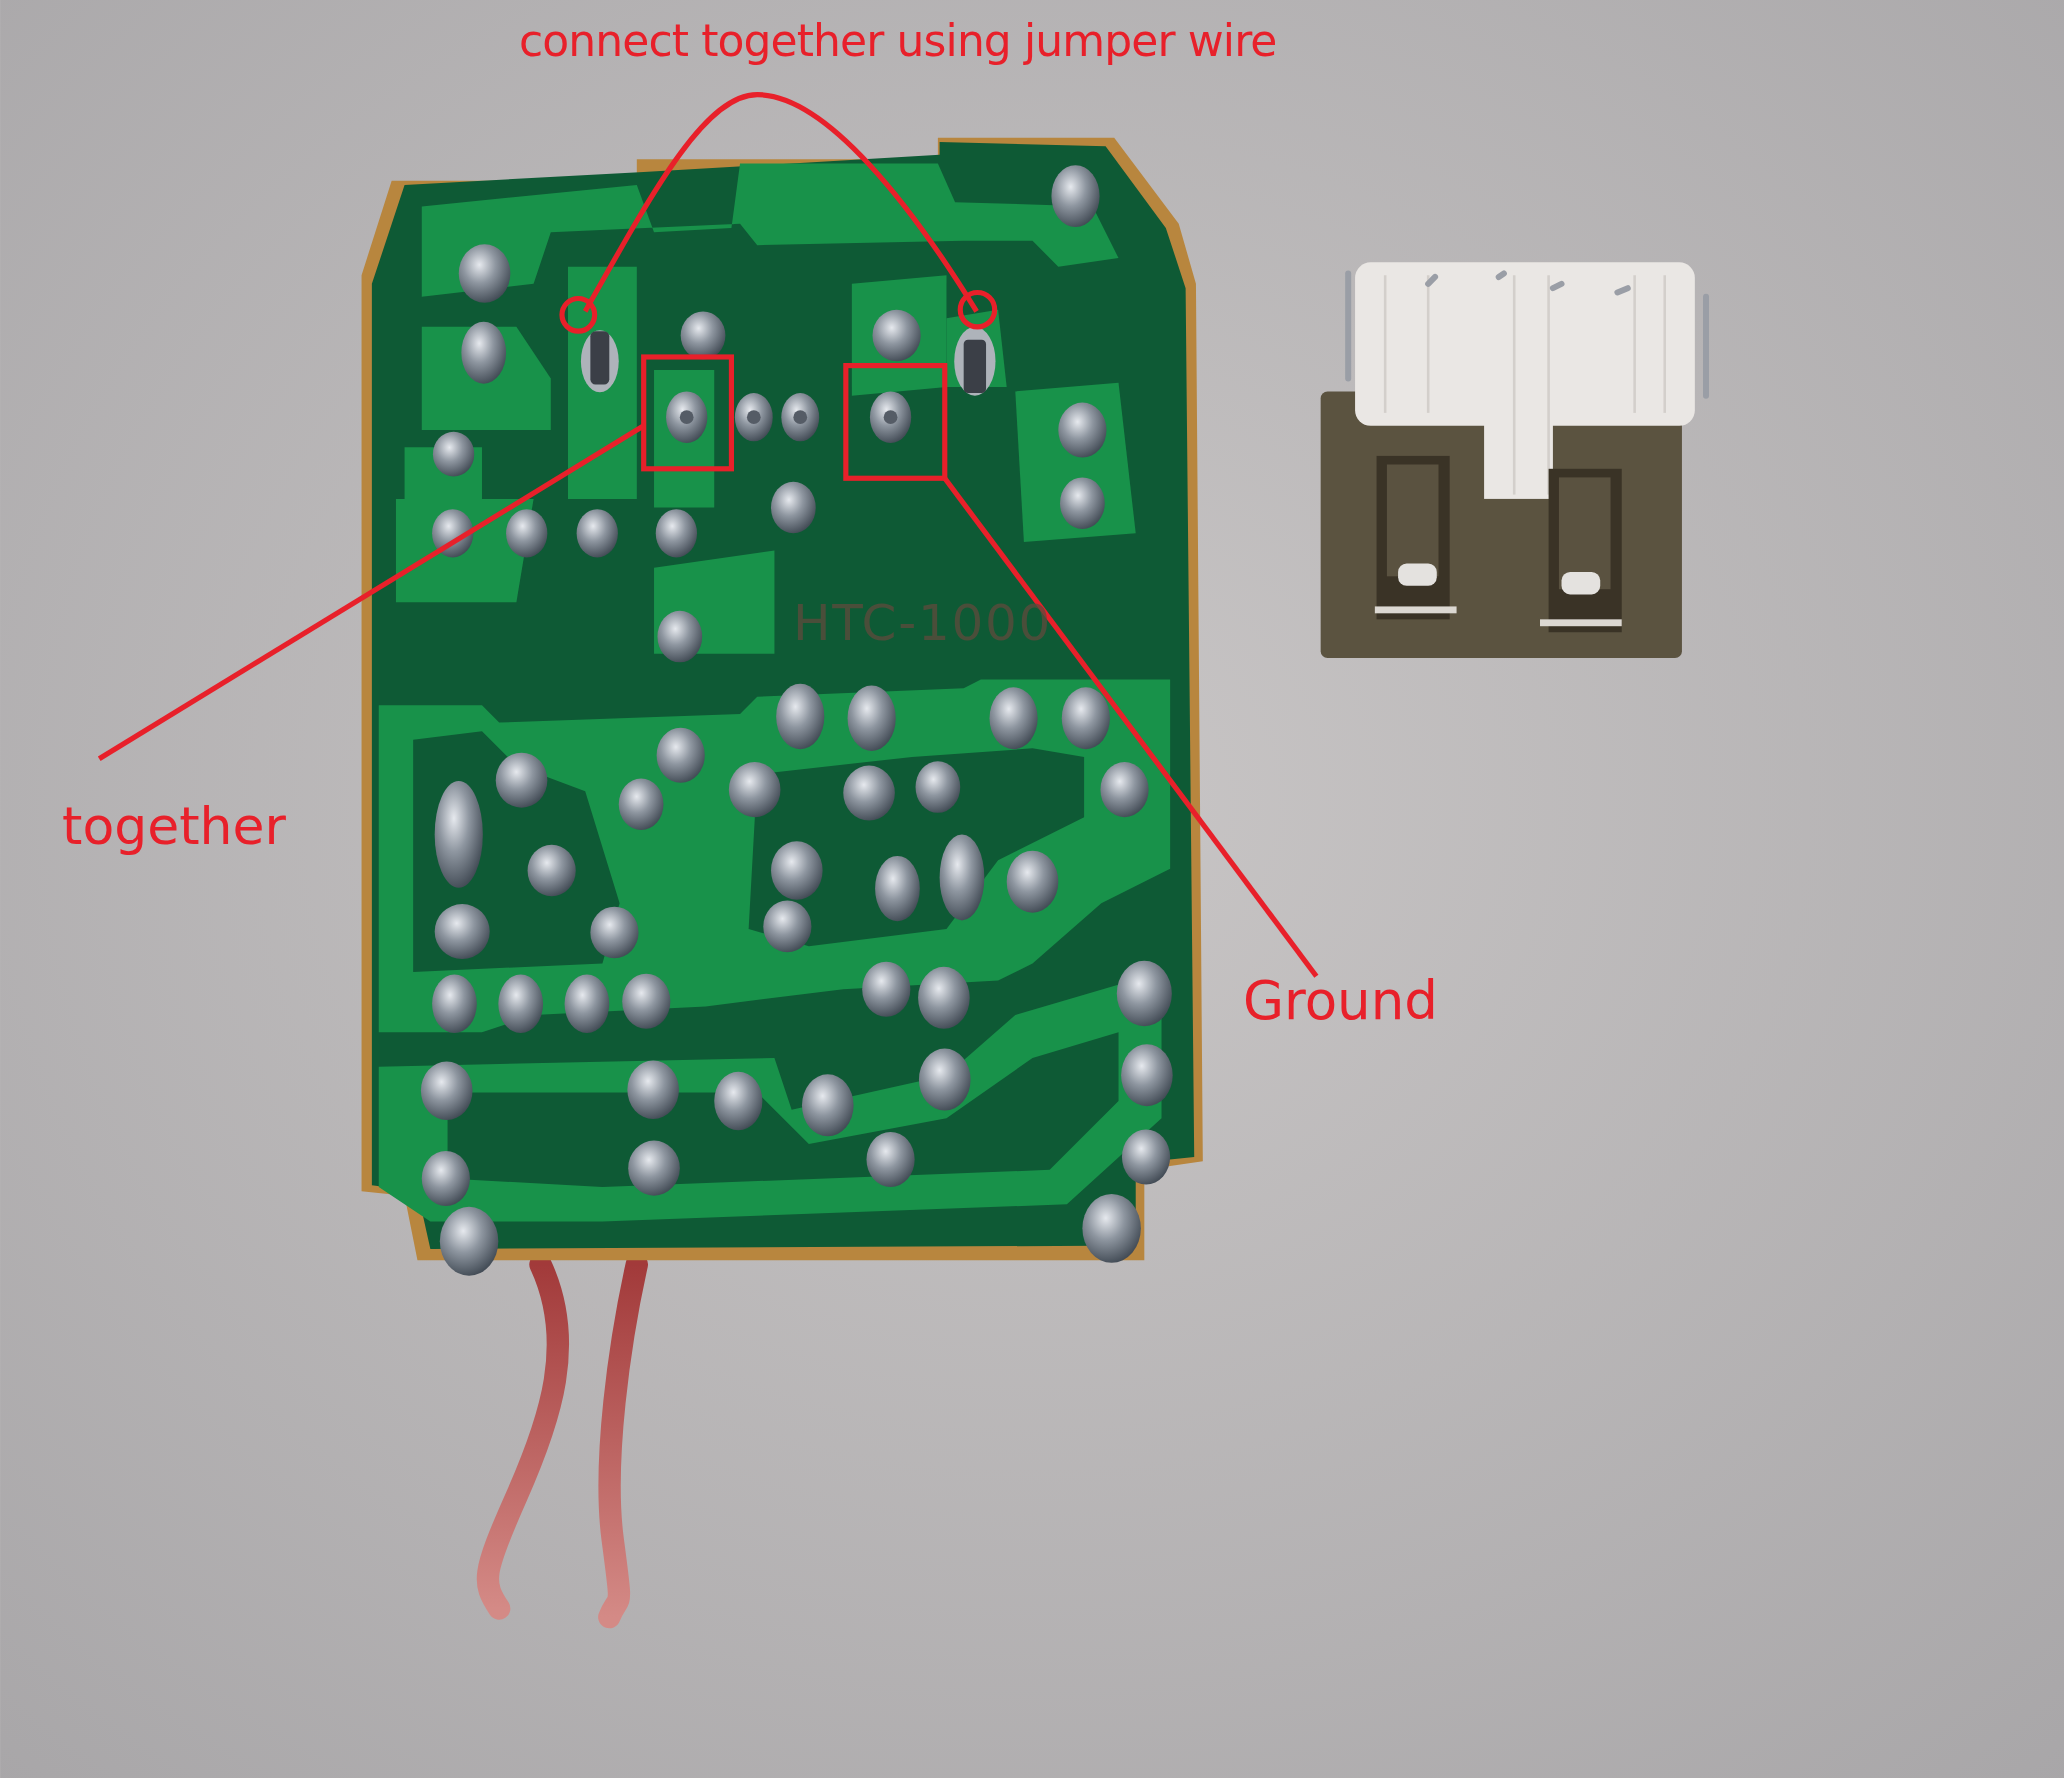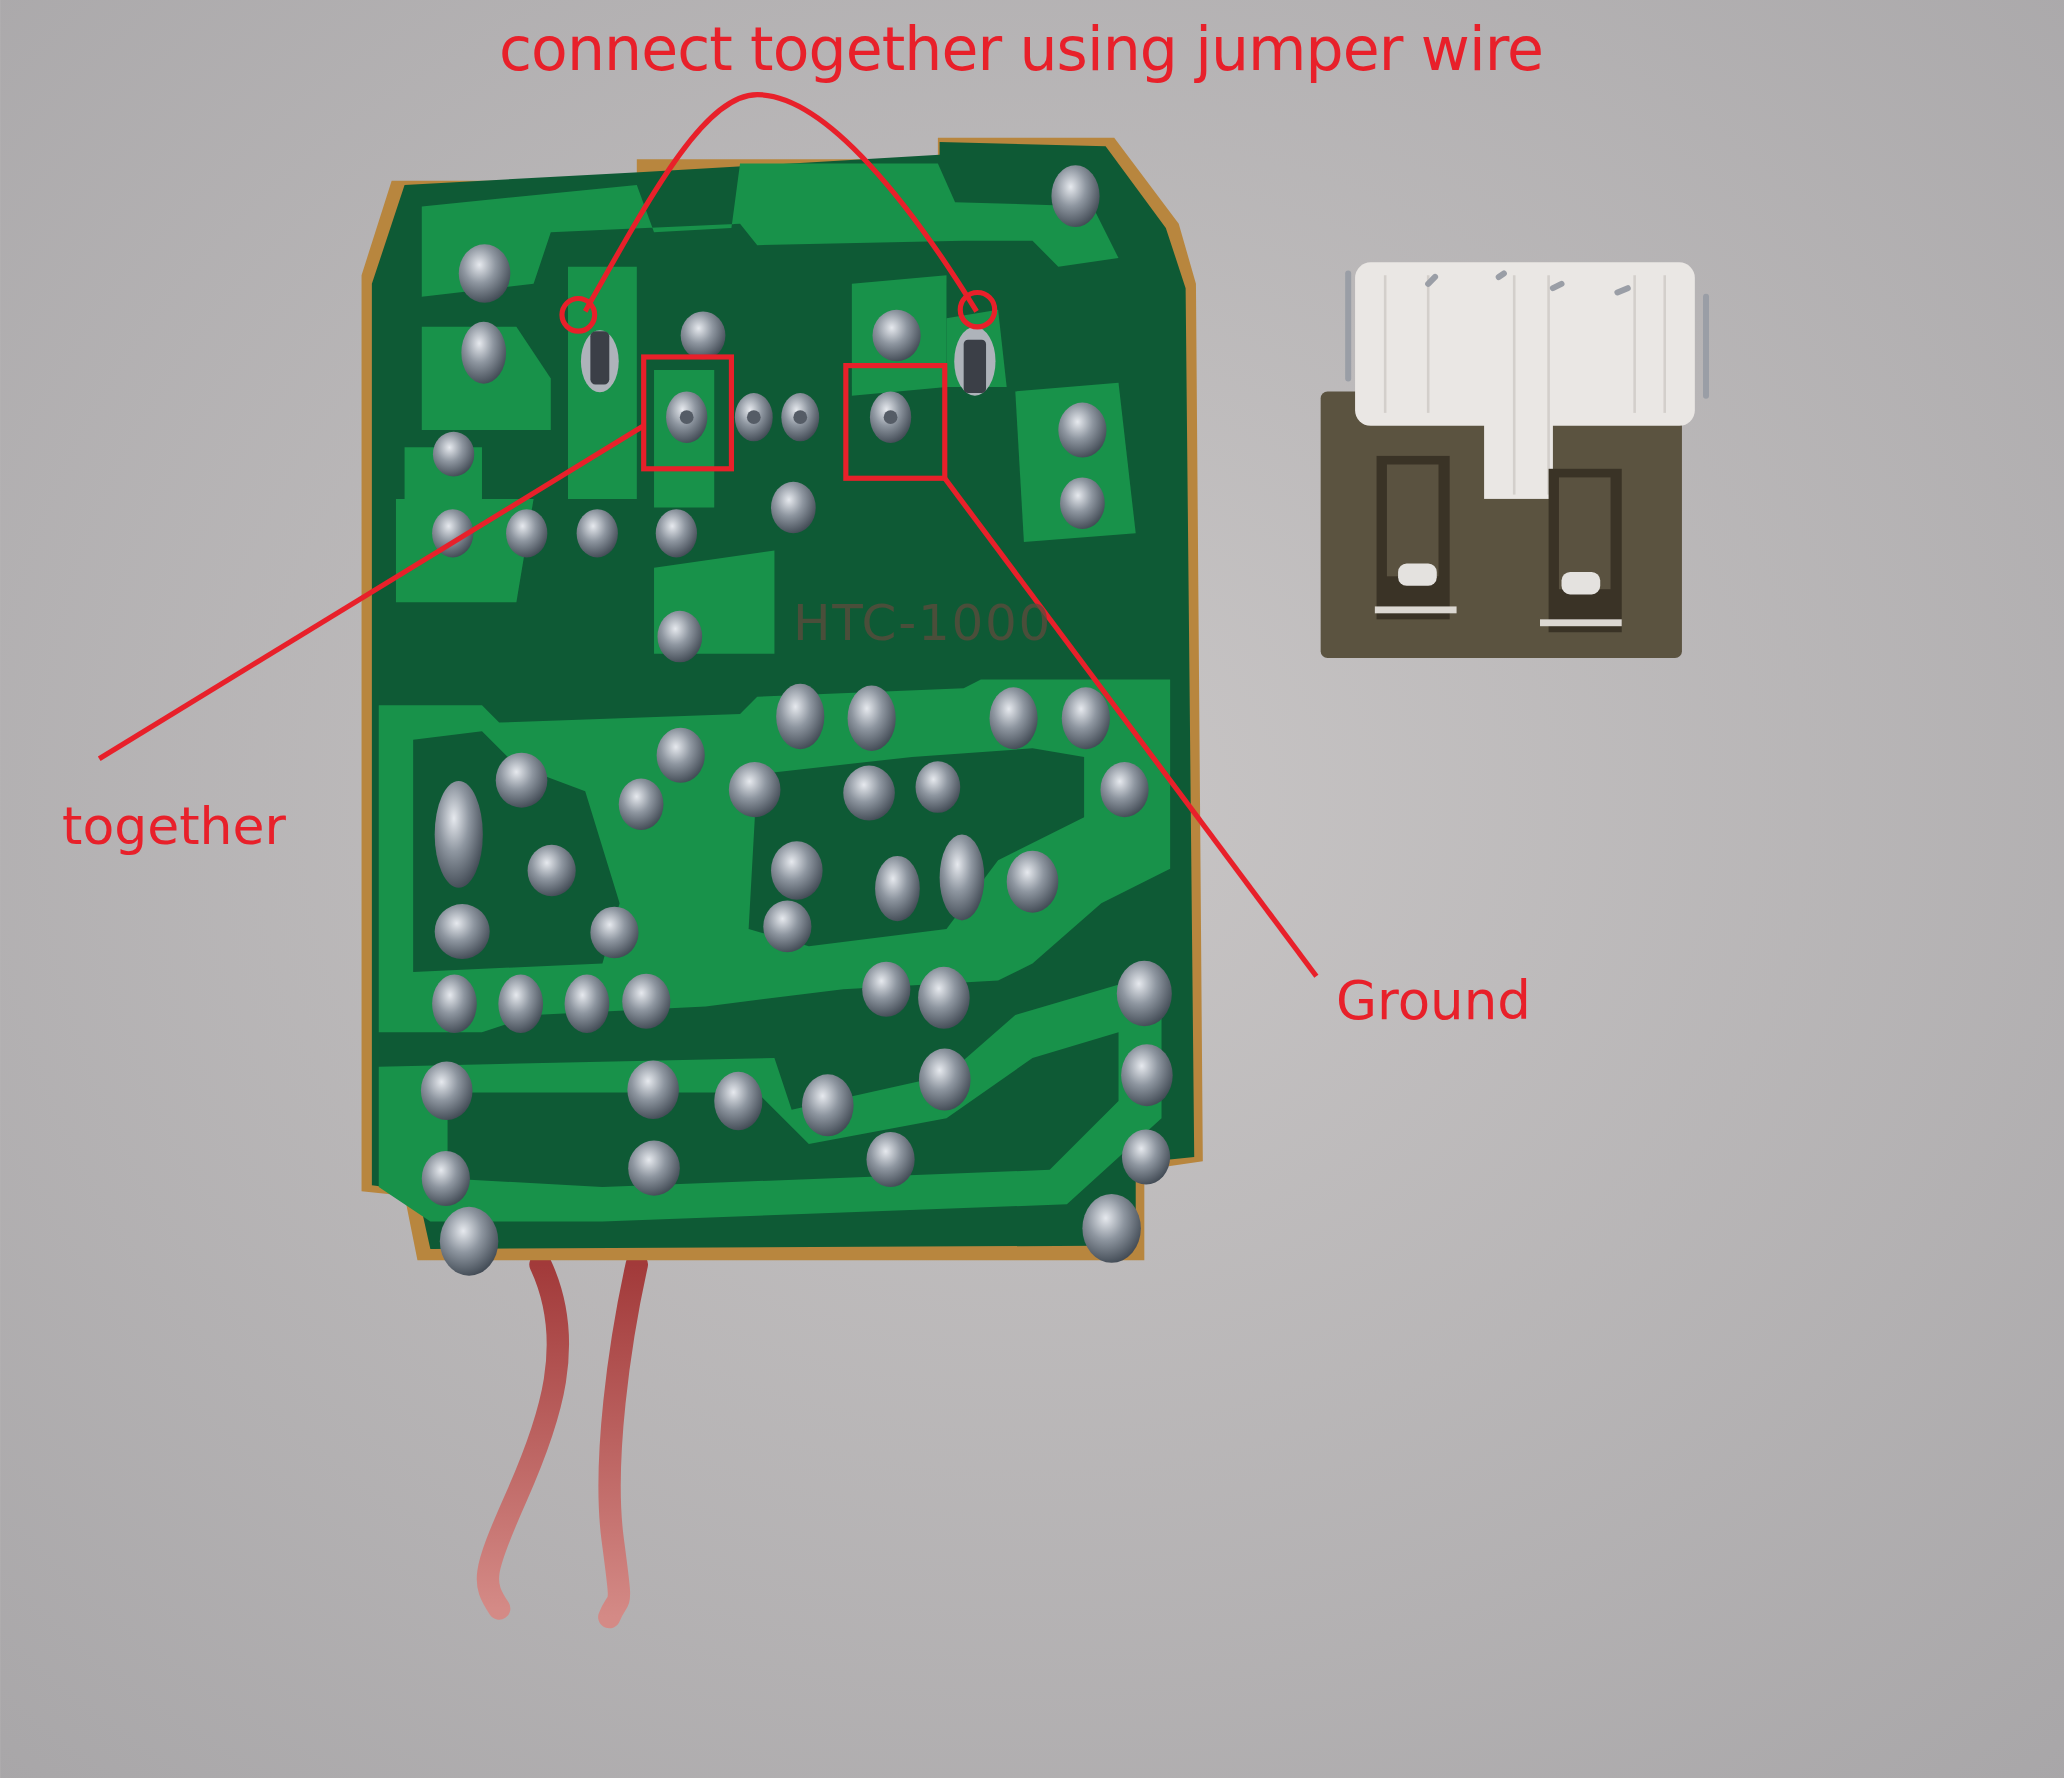--- a/index.html
+++ b/index.html
@@ -8,23 +8,23 @@
       background: #b9b7b8;
       font-family: "Liberation Sans", "DejaVu Sans", sans-serif;
     }
     .scene { position: relative; width: 2065px; height: 1778px; }
     .scene svg.photo { position: absolute; left: 0; top: 0; }
     .label {
       position: absolute; color: #e8202a; white-space: nowrap;
       font-family: "DejaVu Sans", "Liberation Sans", sans-serif;
       line-height: 1;
     }
-    .label-top { left: 499px; top: 19px; font-size: 60px; letter-spacing: -0.9px; }
+    .label-top { left: 519px; top: 19px; font-size: 44px; letter-spacing: -0.9px; }
     .label-pos { left: 62px; top: 800px; font-size: 52px; }
-    .label-gnd { left: 1336px; top: 974px; font-size: 53px; }
+    .label-gnd { left: 1243px; top: 974px; font-size: 53px; }
     .silk {
       position: absolute; left: 793px; top: 594px; font-size: 50px;
       color: #5e4a3c; opacity: 0.75; letter-spacing: 1.7px;
       font-family: "DejaVu Sans", sans-serif;
     }
   </style>
 </head>
 <body>
 
 <div class="scene">

